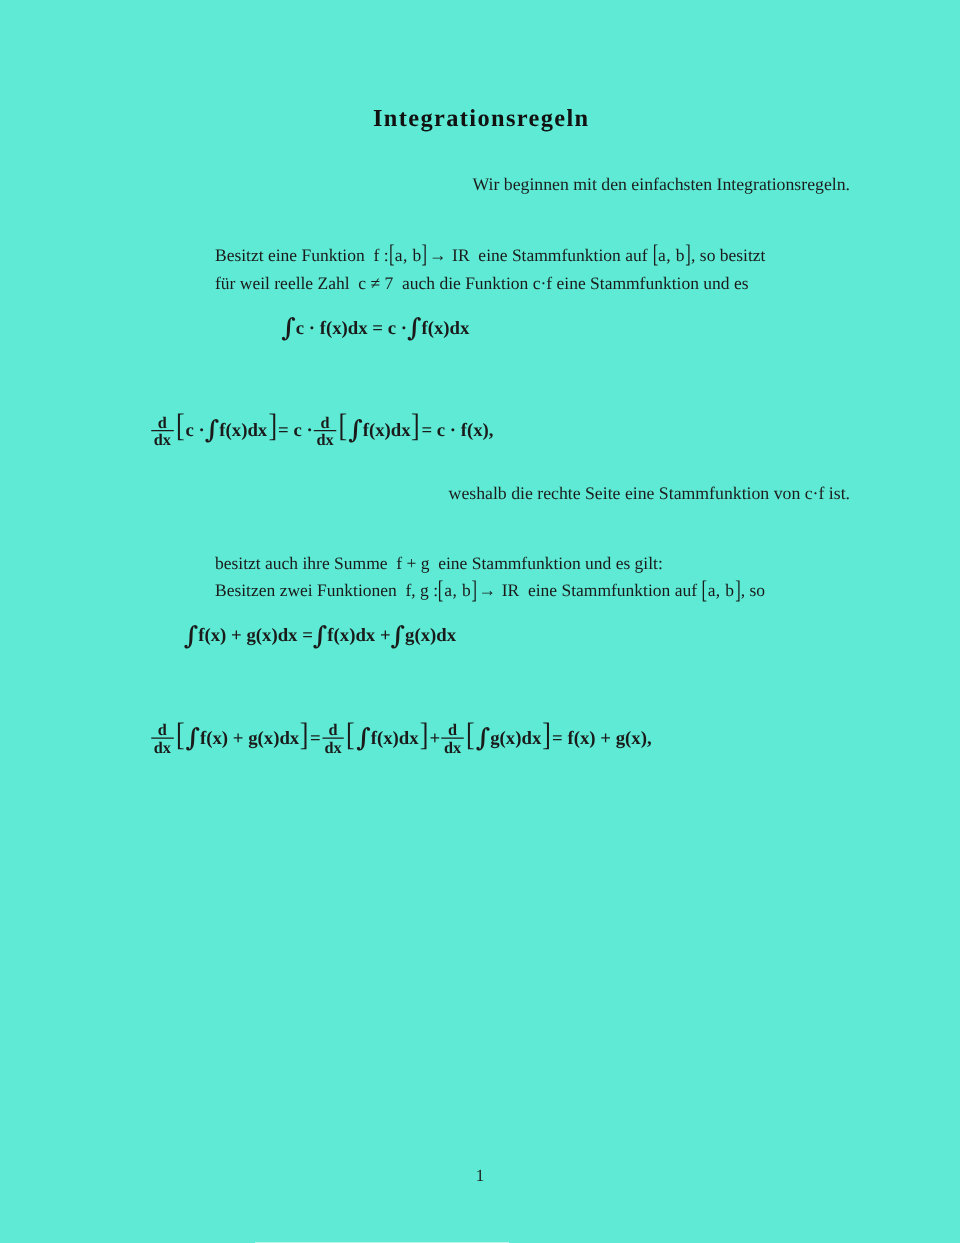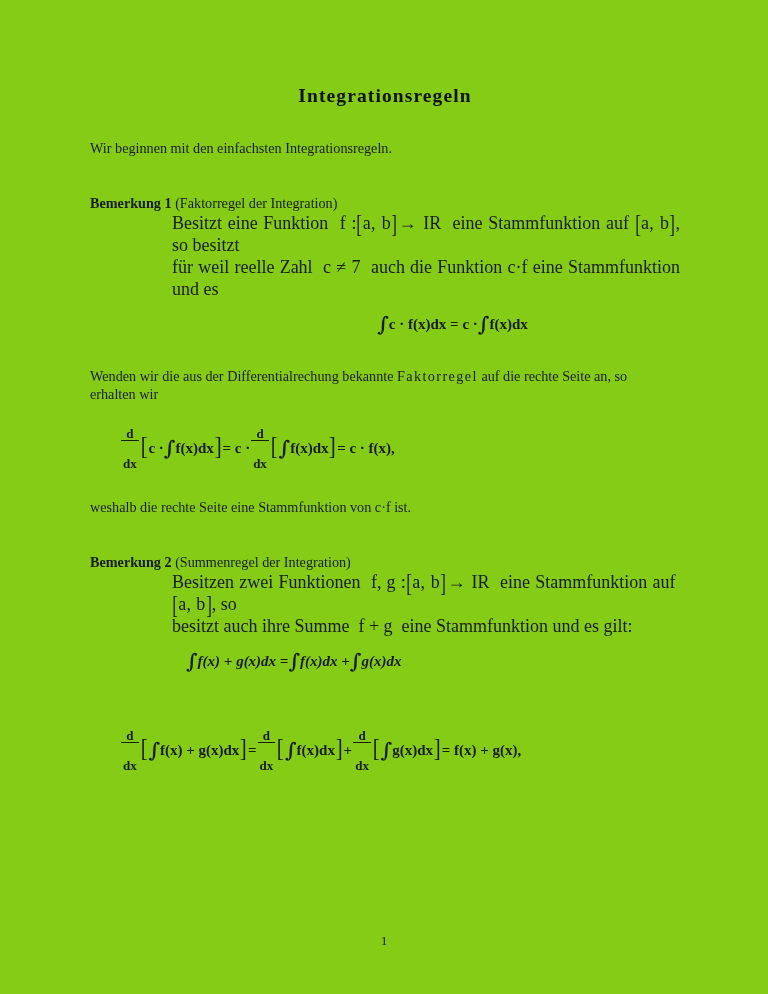--- a/index.html
+++ b/index.html
@@ -11,21 +11,21 @@
     width: 768px;
     height: 994px;
     position: relative;
     font-family: "Liberation Serif", "DejaVu Serif", serif;
     color: #1a1a1a;
     overflow: hidden;
   }
   .page {
     position: absolute;
     inset: 0;
-    background: #84cc16;
+    background: #5eead4;
   }
   .content {
     position: absolute;
     left: 90px;
     top: 0;
     width: 590px;
   }
 
   
   .doc-title {
@@ -35,41 +35,41 @@
     letter-spacing: 1.1px;
     margin: 0;
     padding-top: 85px;
     color: #111;
   }
 
   
   .para {
     font-size: 14.2px;
     line-height: 17.5px;
-    text-align: left;
+    text-align: right;
     margin: 0;
     color: #1c1c1c;
   }
   .para.justify { text-align: justify; }
   .spaced {
     letter-spacing: 1.4px;
   }
 
   
   .bem-head {
     font-size: 14.2px;
     line-height: 17.5px;
     margin: 0;
   }
   .bem-head b { font-weight: bold; }
 
   .bem-body {
     margin: 0;
     margin-left: 82px;
-    font-size: 18px;
+    font-size: 14px;
     line-height: 22px;
     text-align: justify;
     text-justify: inter-word;
   }
   .bem-body .line { display: block; }
 
   
   .m {
     font-family: "Liberation Serif", "DejaVu Serif", serif;
   }
@@ -78,22 +78,22 @@
     letter-spacing: 0.3px;
   }
   .arrow { padding: 0 1px; }
 
   
   .eq {
     font-size: 15px;
     line-height: 1;
     white-space: nowrap;
   }
-  .eq-c1 { margin-left: 135px; text-align: center; }
-  .eq-c2 { margin-left: 96px; font-style: italic; }
+  .eq-c1 { margin-left: 135px; }
+  .eq-c2 { margin-left: 57px; }
   .eq-frac1 { margin-left: 30px; }
   .eq-frac2 { margin-left: 30px; }
 
   .intsym {
     font-size: 20px;
     line-height: 0;
     position: relative;
     top: 2px;
     font-family: "DejaVu Serif", serif;
   }
@@ -112,21 +112,21 @@
   }
   .frac .num {
     display: block;
     font-weight: bold;
     padding: 0 2px 0px 2px;
   }
   .frac .den {
     display: block;
     border-top: 1px solid #1a1a1a;
     font-weight: bold;
-    padding: 16px 2px 0 2px;
+    padding: 0px 2px 0 2px;
   }
   .bigbrk {
     display: inline-block;
     font-size: 26px;
     line-height: 0;
     font-weight: 300;
     position: relative;
     top: 1px;
     transform: scaleX(0.8);
   }
@@ -156,81 +156,69 @@
 
 <div class="page">
   <div class="content">
 
     <h1 class="doc-title">Integrationsregeln</h1>
 
     <div style="height:33px"></div>
     <p class="para">Wir beginnen mit den einfachsten Integrationsregeln.</p>
 
     <div style="height:37px"></div>
-    <p class="bem-head">
-      <b>Bemerkung 1</b><span> </span><span>(Faktorregel der Integration)</span>
-    </p>
 
     <div class="bem-body">
       <span class="line">
         <span>Besitzt eine Funktion</span>&nbsp;
         <span class="m">f :</span><span class="intv"><span class="blk-tall">[</span><span class="m">a, b</span><span class="blk-tall">]</span></span><span class="arrow m">→</span>&nbsp;<span class="m">IR</span>&nbsp;
         <span>eine Stammfunktion auf</span>&nbsp;<span class="intv"><span class="blk-tall">[</span><span class="m">a, b</span><span class="blk-tall">]</span></span><span>, so besitzt</span>
       </span>
       <span class="line">
         <span>für weil reelle Zahl</span>&nbsp;
         <span class="m">c ≠ 7</span>&nbsp;
         <span>auch die Funktion c·f eine Stammfunktion und es</span>
       </span>
     </div>
 
     <div style="height:17px"></div>
     <div class="eq eq-c1">
       <span class="intsym bold-m">∫</span><span class="bold-m">c · f(x)dx = c ·</span><span class="intsym bold-m">∫</span><span class="bold-m">f(x)dx</span>
     </div>
 
     <div style="height:36px"></div>
-    <p class="para justify">
-      <span>Wenden wir die aus der Differentialrechung bekannte</span>
-      <span class="spaced">Faktorregel</span>
-      <span>auf die rechte Seite an, so</span><br>
-      <span>erhalten wir</span>
-    </p>
 
     <div style="height:25px"></div>
     <div class="eq eq-frac1">
       <span class="eqline">
         <span class="frac">
           <span class="num">d</span>
           <span class="den">dx</span>
         </span><span class="bigbrk">[</span><span class="bold-m">c ·</span><span class="intsym bold-m">∫</span><span class="bold-m">f(x)dx</span><span class="bigbrk">]</span><span class="bold-m">= c ·</span><span class="frac">
           <span class="num">d</span>
           <span class="den">dx</span>
         </span><span class="bigbrk">[</span><span class="intsym bold-m">∫</span><span class="bold-m">f(x)dx</span><span class="bigbrk">]</span><span class="bold-m">= c · f(x),</span>
       </span>
     </div>
 
     <div style="height:28px"></div>
     <p class="para">weshalb die rechte Seite eine Stammfunktion von c·f ist.</p>
 
     <div style="height:37px"></div>
-    <p class="bem-head">
-      <b>Bemerkung 2</b><span> </span><span>(Summenregel der Integration)</span>
-    </p>
 
     <div class="bem-body">
+      <span class="line">
+        <span>besitzt auch ihre Summe</span>&nbsp;
+        <span class="m">f + g</span>&nbsp;
+        <span>eine Stammfunktion und es gilt:</span>
+      </span>
       <span class="line">
         <span>Besitzen zwei Funktionen</span>&nbsp;
         <span class="m">f, g :</span><span class="intv"><span class="blk-tall">[</span><span class="m">a, b</span><span class="blk-tall">]</span></span><span class="arrow m">→</span>&nbsp;<span class="m">IR</span>&nbsp;
         <span>eine Stammfunktion auf</span>&nbsp;<span class="intv"><span class="blk-tall">[</span><span class="m">a, b</span><span class="blk-tall">]</span></span><span>, so</span>
-      </span>
-      <span class="line">
-        <span>besitzt auch ihre Summe</span>&nbsp;
-        <span class="m">f + g</span>&nbsp;
-        <span>eine Stammfunktion und es gilt:</span>
       </span>
     </div>
 
     <div style="height:17px"></div>
     <div class="eq eq-c2">
       <span class="intsym bold-m">∫</span><span class="bold-m">f(x) + g(x)dx =</span><span class="intsym bold-m">∫</span><span class="bold-m">f(x)dx +</span><span class="intsym bold-m">∫</span><span class="bold-m">g(x)dx</span>
     </div>
 
     <div style="height:36px"></div>
 

